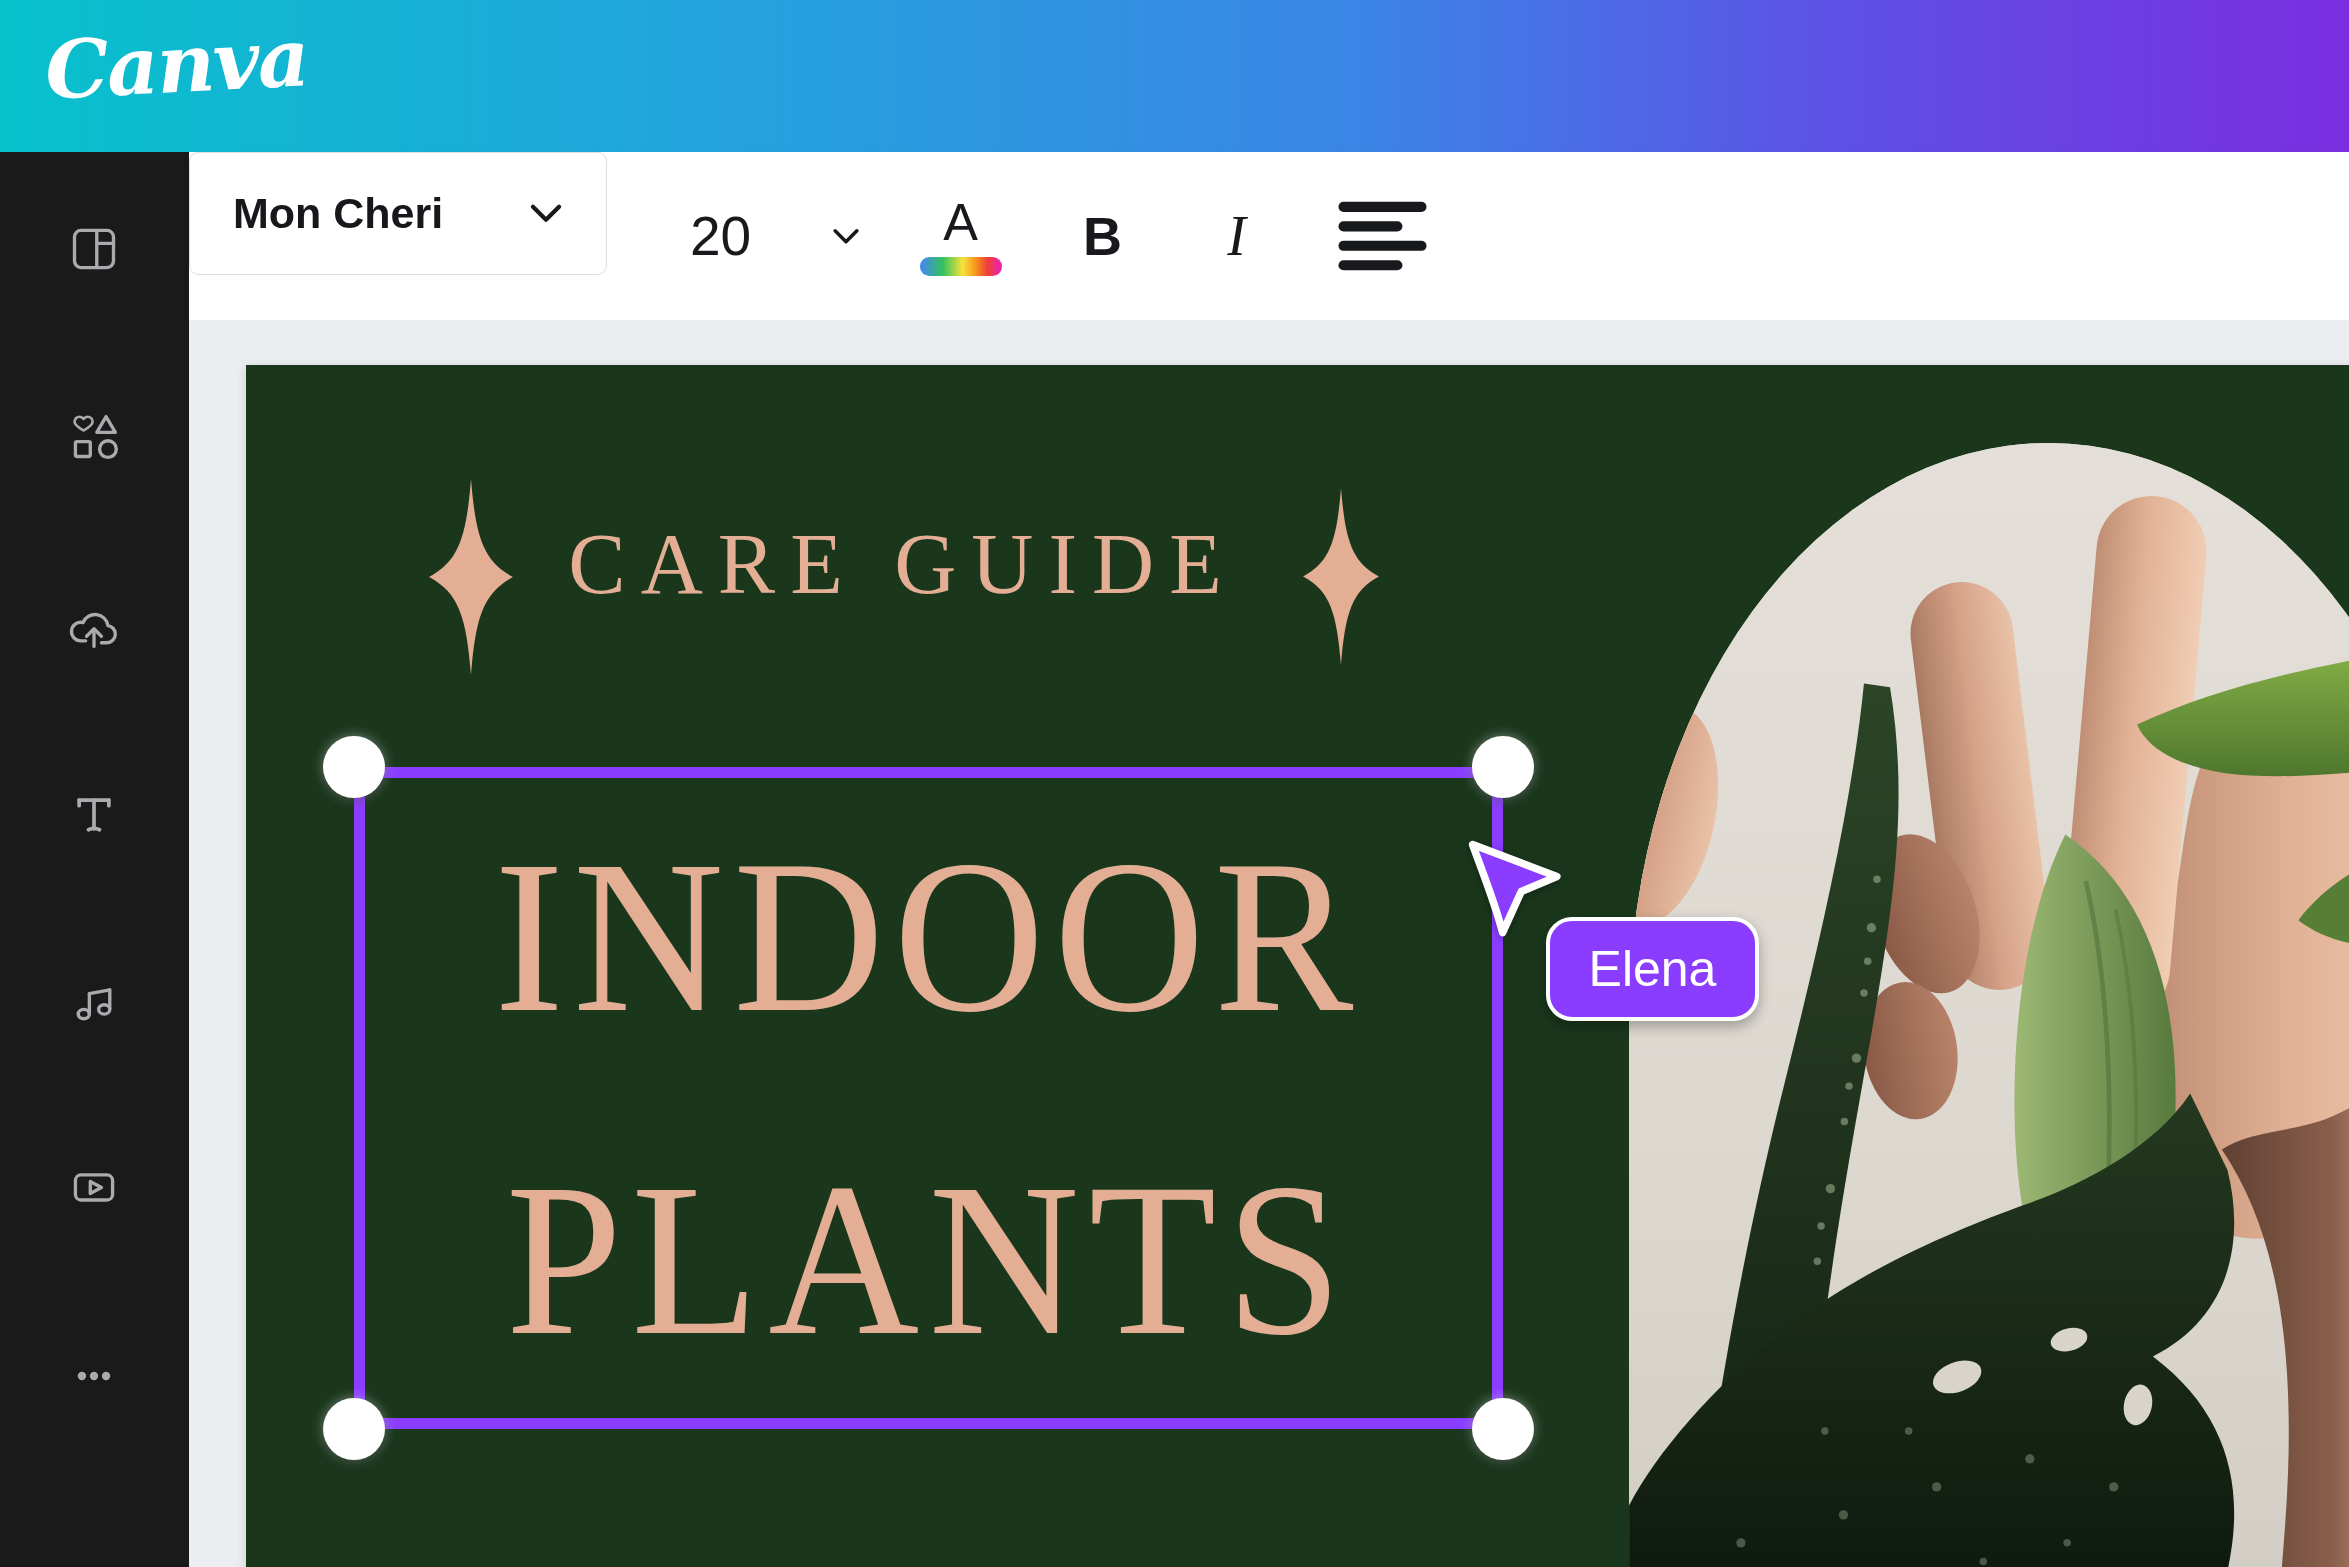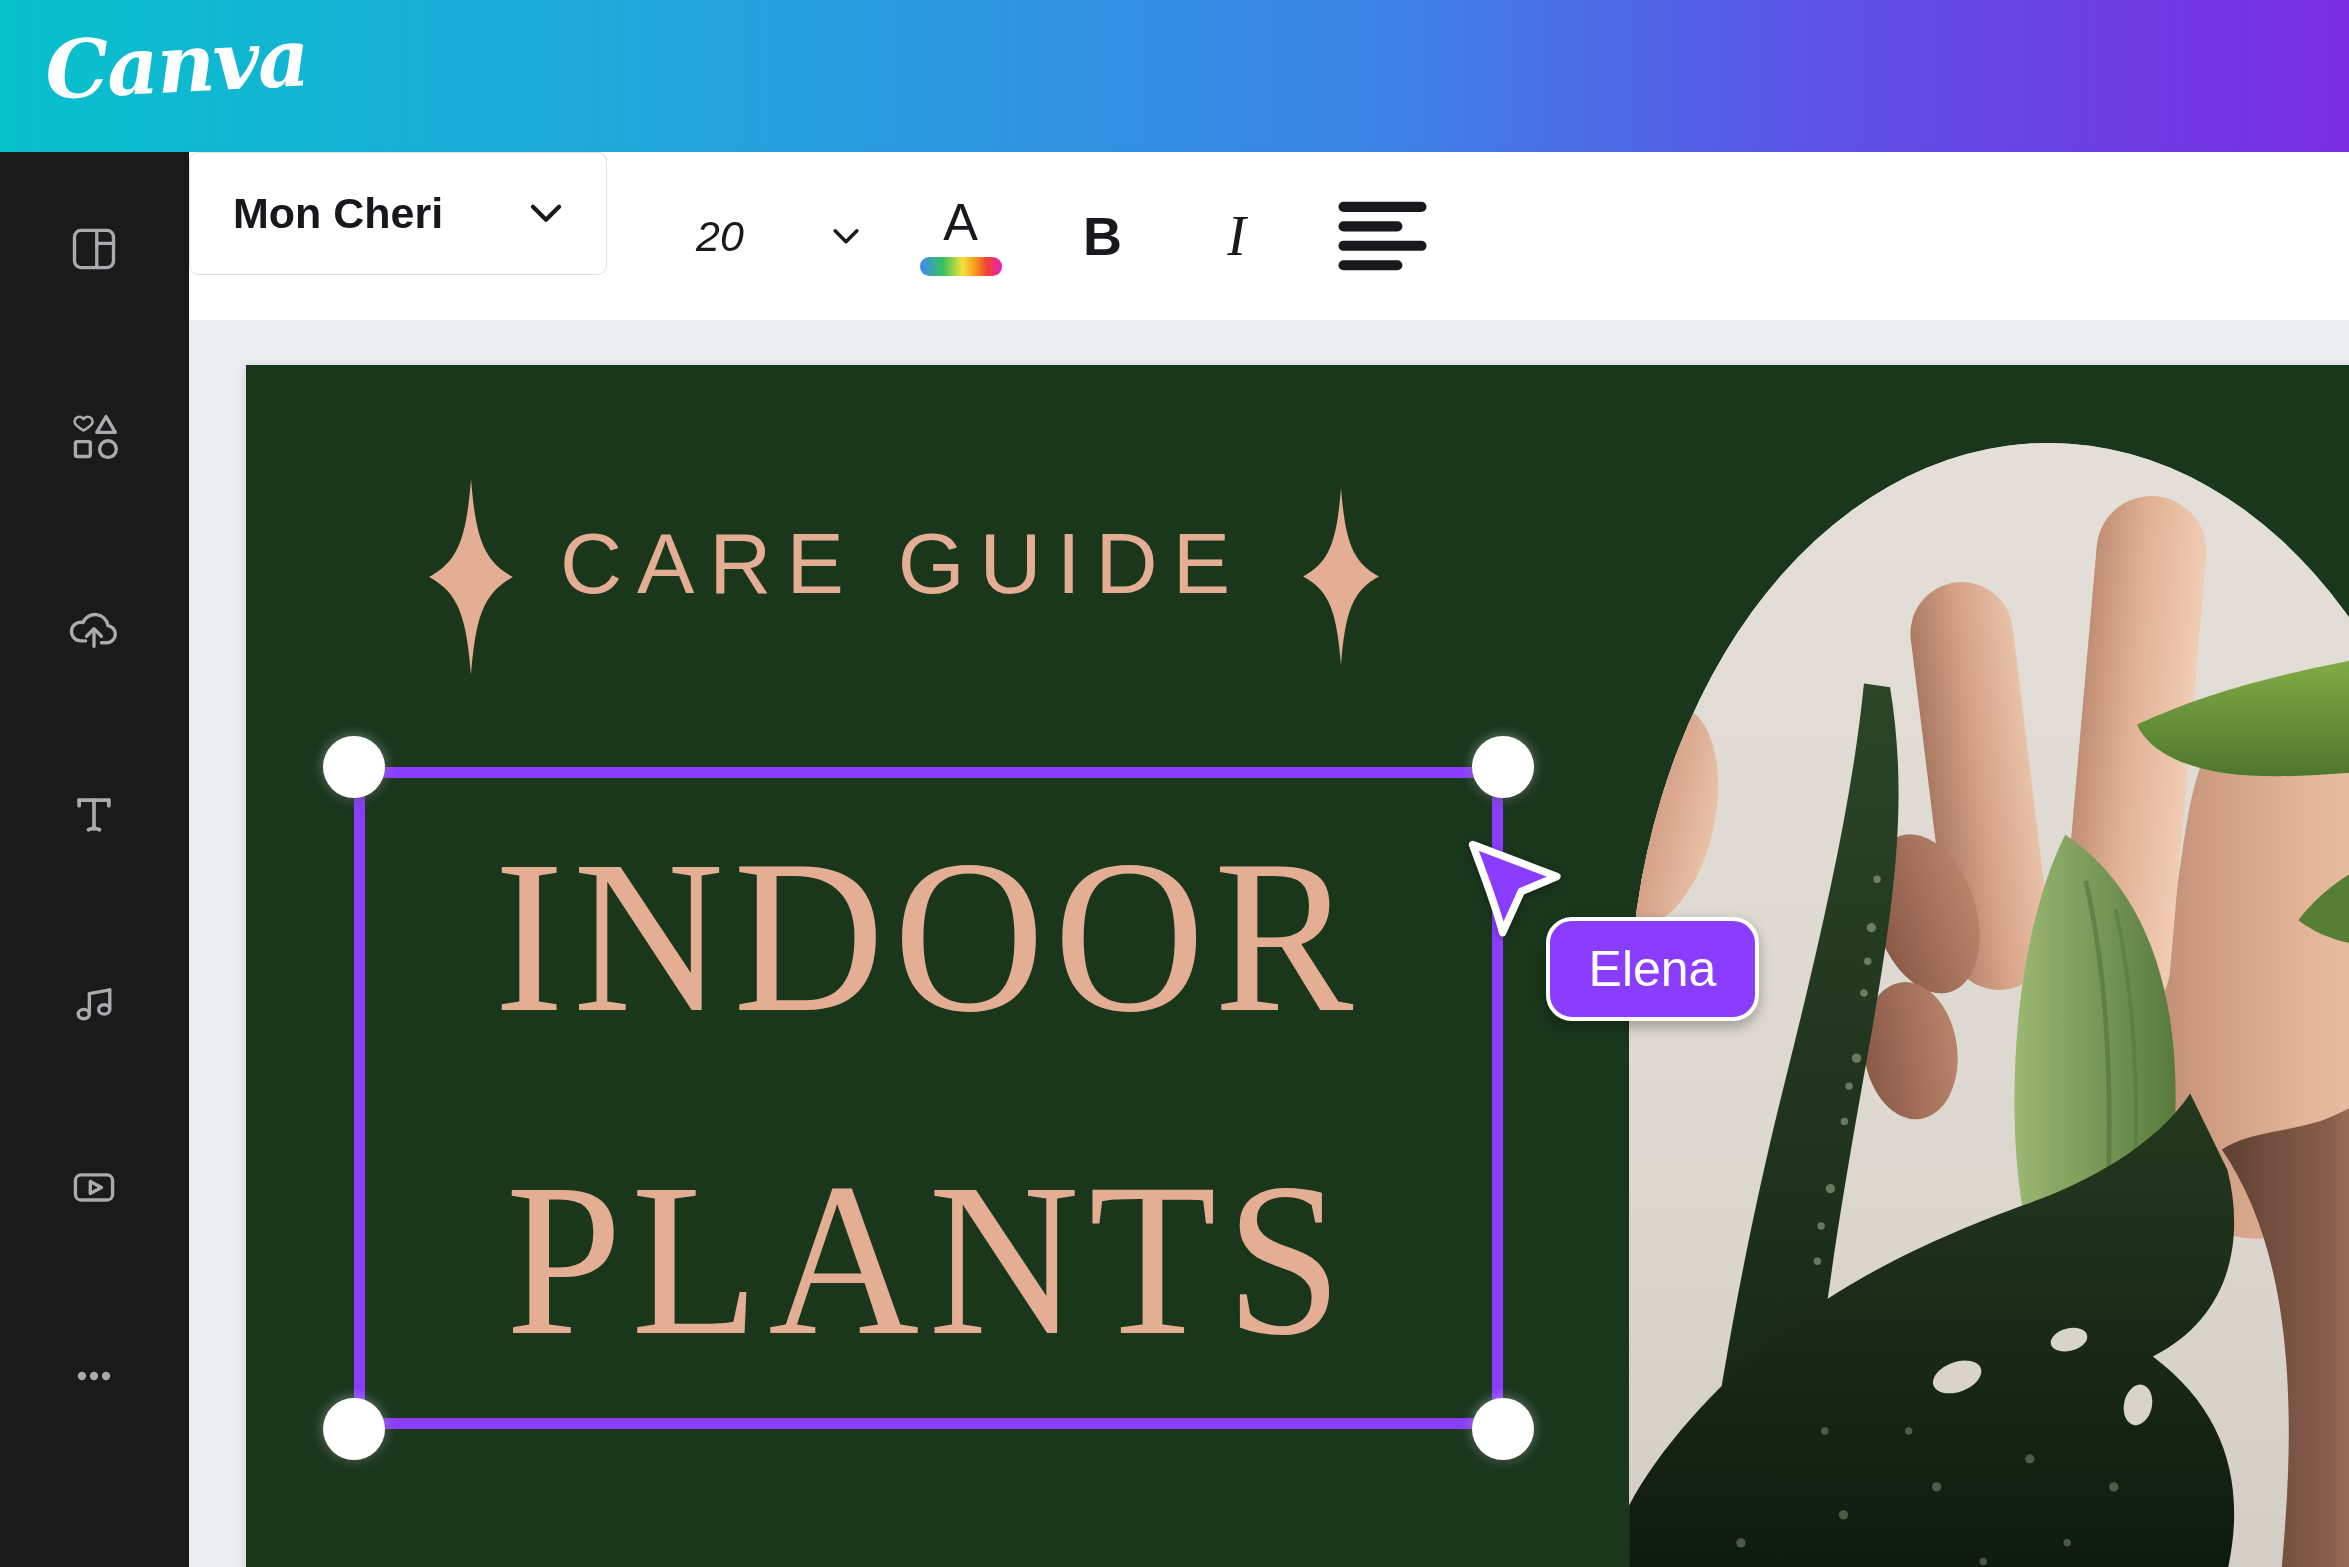--- a/index.html
+++ b/index.html
@@ -23,40 +23,40 @@
 
   
   .toolbar{position:absolute;left:189px;top:152px;width:2160px;height:168px;background:#ffffff;box-shadow:0 1.9px 5.6px rgba(20,24,31,.08);}
   .tool{position:absolute;top:0;height:168px;display:flex;align-items:center;color:#17191c;}
   .font-btn{left:26px;top:22.4px;height:123px;width:418px;border:1.9px solid #dcdee2;border-radius:9.3px;
     display:flex;align-items:center;justify-content:space-between;padding:0 43px;box-sizing:border-box;cursor:pointer;background:#fff;}
   .font-btn .fname{font-size:43px;font-weight:600;color:#16181c;}
   .chev{width:34px;height:22.4px;}
   .chev polyline{fill:none;stroke:#17191c;stroke-width:4.5;stroke-linecap:round;stroke-linejoin:round;}
   .size-ctrl{left:485px;width:186px;justify-content:space-between;cursor:pointer;}
-  .size-ctrl .sz{font-size:43px;margin-left:22px;font-style:italic;}
+  .size-ctrl .sz{font-size:55px;margin-left:16px;}
   .color-btn{left:720px;width:103px;flex-direction:column;justify-content:center;cursor:pointer;}
   .color-btn .glyphA{font-size:52px;line-height:52px;}
   .rainbow{width:82px;height:18.6px;border-radius:9.3px;margin-top:9.3px;
     background:linear-gradient(90deg,#4286f5 0%,#35c25e 28%,#f7e23b 52%,#f7941d 68%,#ef4136 82%,#ec1fbc 100%);}
   .bold-btn{left:862px;width:103px;justify-content:center;font-weight:bold;font-size:54px;cursor:pointer;}
   .italic-btn{left:996px;width:103px;justify-content:center;font-family:"Liberation Serif",serif;font-style:italic;font-size:56px;cursor:pointer;}
   .align-btn{left:1139px;width:108px;justify-content:center;cursor:pointer;}
   .align-btn svg{display:block;}
   .align-btn line{stroke:#17191c;stroke-width:11;stroke-linecap:round;}
 
   
   .canvas-bg{position:absolute;left:189px;top:320px;width:2160px;height:1247px;background:var(--canvas-bg);overflow:hidden;}
   .design-page{position:absolute;left:57px;top:45px;width:2237px;height:1296px;background:var(--design-green);overflow:hidden;box-shadow:0 1.9px 9.3px rgba(20,24,31,.15);}
 
   .sparkle{position:absolute;}
   .sparkle path{fill:var(--title-pink);}
   .eyebrow{position:absolute;left:0;top:149px;width:1313px;text-align:center;
     color:var(--title-pink);font-size:86px;font-weight:400;letter-spacing:15px;
-    font-family:Liberation Sans, sans-serif;cursor:pointer;}
+    font-family:Liberation Serif, serif;cursor:pointer;}
 
   .sel-box{position:absolute;left:108px;top:402px;width:1149px;height:662px;box-sizing:border-box;
     border:11.2px solid var(--accent-purple);display:flex;flex-direction:column;align-items:center;justify-content:center;cursor:move;}
   .title-line{font-family:"Liberation Serif",serif;font-weight:400;color:var(--title-pink);
     font-size:209px;letter-spacing:9.3px;line-height:323px;transform:scaleY(1.04);white-space:nowrap;}
   .handle{position:absolute;width:62px;height:62px;border-radius:50%;background:#ffffff;
     box-shadow:0 3.7px 9.3px rgba(0,0,0,.35),0 0 11.2px rgba(255,255,255,.45);cursor:nwse-resize;}
   .h-tl{left:-42px;top:-42px;} .h-tr{right:-42px;top:-42px;}
   .h-bl{left:-42px;bottom:-42px;} .h-br{right:-42px;bottom:-42px;}
 

